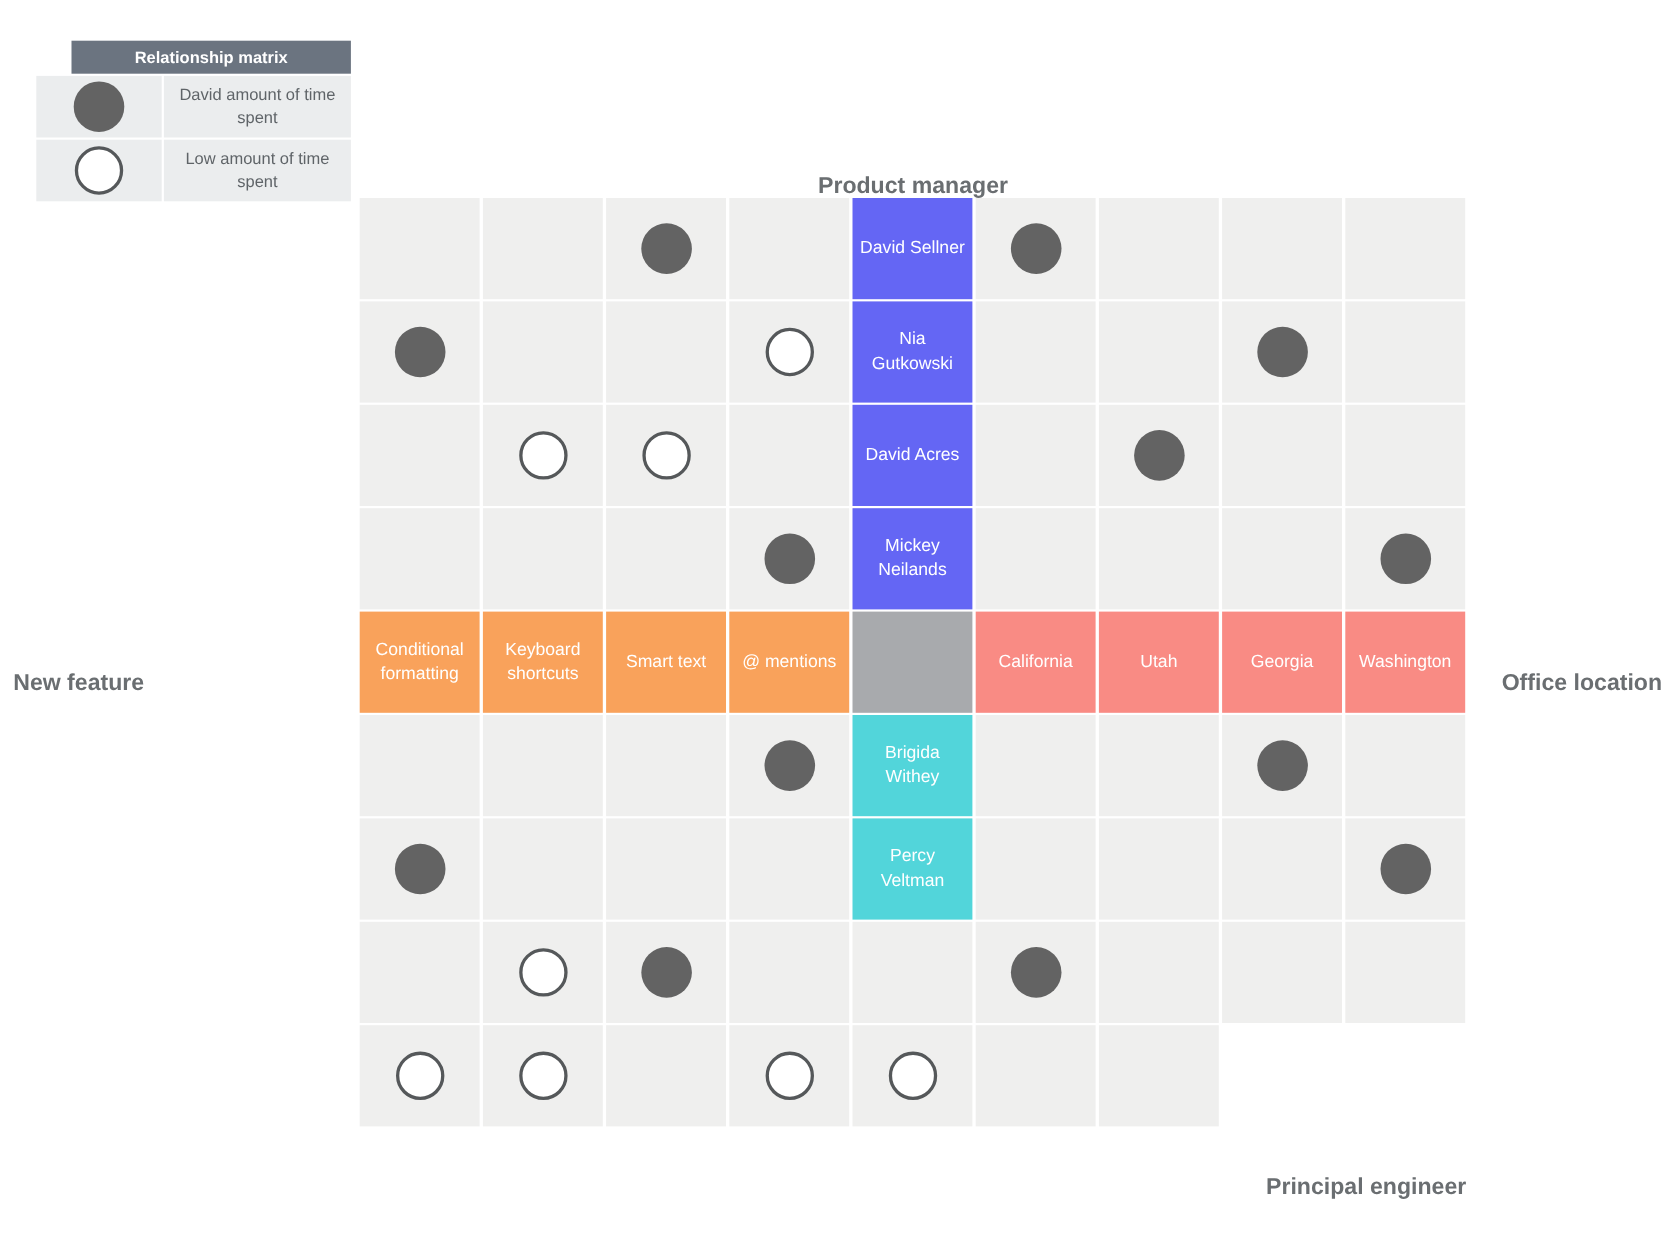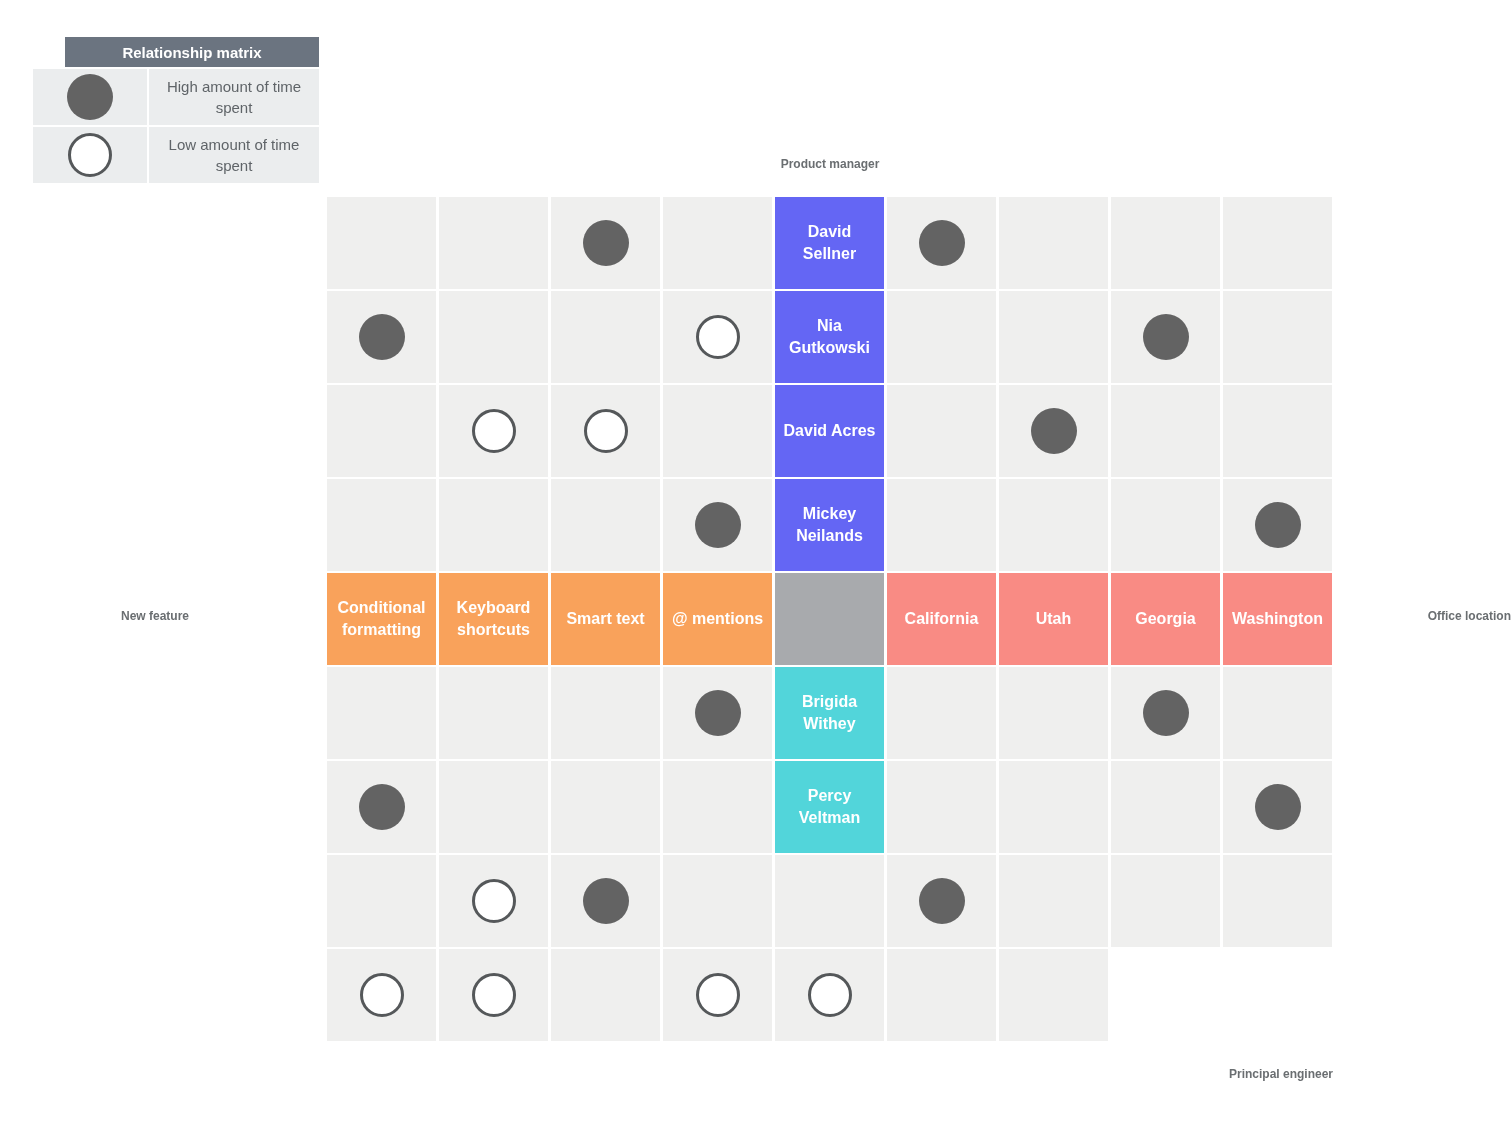--- a/index.html
+++ b/index.html
@@ -22,51 +22,51 @@
   .legend-label-cell{flex:1;margin-left:2px;background:var(--legendrow);display:flex;
     align-items:center;justify-content:center;text-align:center;color:var(--legendtext);
     font-size:15px;line-height:1.4;padding:2px 8px;}
 
   
   .dot-high{width:46px;height:46px;border-radius:50%;background:var(--high);display:block;}
   .dot-low{width:44px;height:44px;border-radius:50%;background:#ffffff;
     border:3px solid var(--lowborder);display:block;}
 
   
-  .axis-label{position:absolute;color:var(--axis);font-weight:bold;font-size:12px;}
+  .axis-label{position:absolute;color:var(--axis);font-weight:bold;font-size:21px;}
   .axis-top{left:327px;top:157px;width:1006px;text-align:center;}
   .axis-bottom{left:327px;top:1067px;width:1006px;text-align:right;}
-  .axis-left{left:0;top:609px;width:310px;text-align:center;}
+  .axis-left{left:12px;top:609px;width:310px;text-align:left;}
   .axis-right{left:1356px;top:609px;width:155px;text-align:right;}
 
   
-  .matrix{position:absolute;left:327px;top:197px;display:grid;
+  .matrix{position:absolute;left:327px;top:180px;display:grid;
     grid-template-columns:repeat(9,109px);grid-template-rows:repeat(9,92px);
-    column-gap:3px;row-gap:2px;font-weight:bold;}
+    column-gap:3px;row-gap:2px;}
   .cell{display:flex;align-items:center;justify-content:center;text-align:center;}
   .data-cell{background:var(--cellbg);}
   .hdr{color:#fff;font-size:16px;line-height:1.35;padding:4px 6px;}
   .hdr.manager{background:var(--manager);}
   .hdr.engineer{background:var(--engineer);}
   .hdr.feature{background:var(--feature);}
   .hdr.location{background:var(--location);}
   .center-cell{background:var(--center);}
 </style>
 </head>
 <body>
 
 <div class="stage">
 
   <div class="legend">
     <div class="legend-header">Relationship matrix</div>
     <div class="legend-row">
       <div class="legend-symbol-cell">
         <span class="dot-high"></span>
       </div>
-      <div class="legend-label-cell">High amount of time spent</div>
+      <div class="legend-label-cell">David amount of time spent</div>
     </div>
     <div class="legend-row">
       <div class="legend-symbol-cell">
         <span class="dot-low"></span>
       </div>
       <div class="legend-label-cell">Low amount of time spent</div>
     </div>
   </div>
 
   <div class="axis-label axis-top">Product manager</div>

